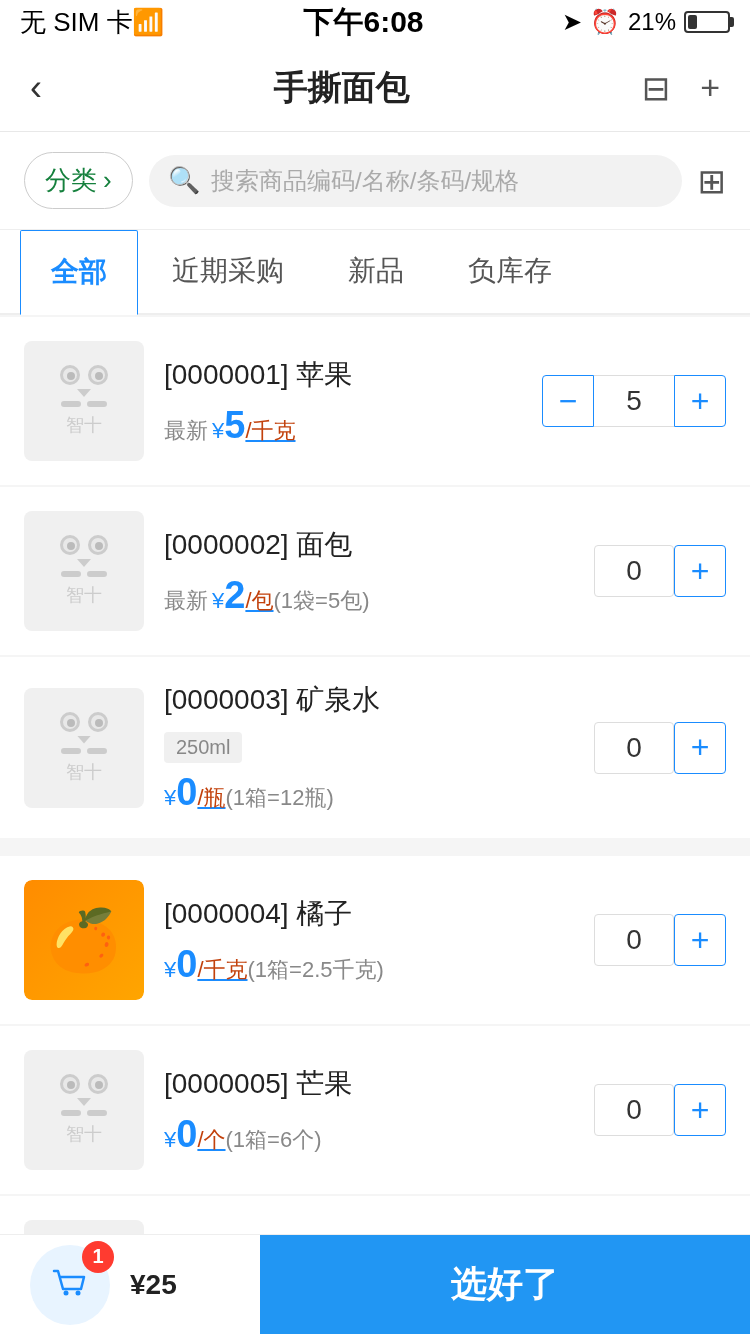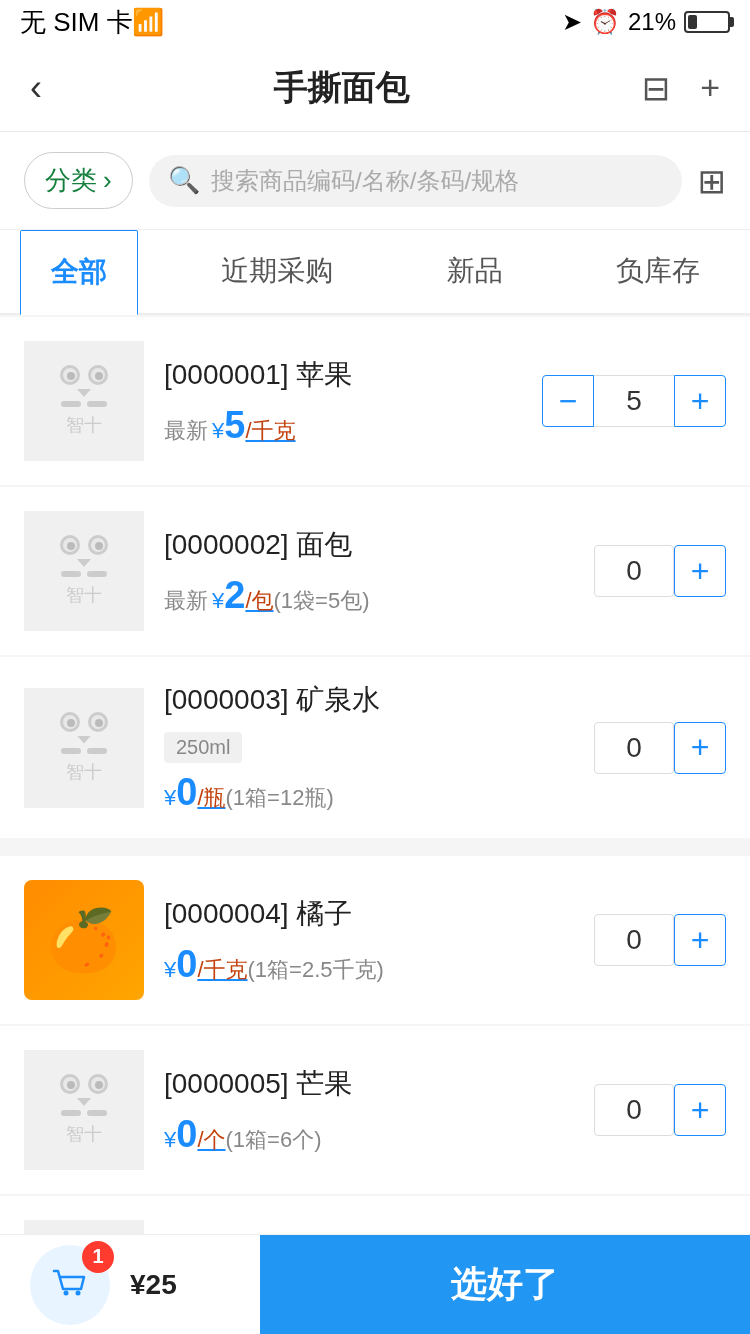--- a/index.html
+++ b/index.html
@@ -76,21 +76,20 @@
     .scan-btn { font-size: 34px; color: #555; cursor: pointer; }
 
     
     .tab-bar {
       background: #fff;
       display: flex;
       padding: 0 20px;
       gap: 4px;
       border-bottom: 2px solid #eee;
       margin-bottom: 2px;
-      justify-content: space-between;
     }
     .tab-item {
       padding: 22px 30px;
       font-size: 28px;
       color: #555;
       cursor: pointer;
       border-bottom: 3px solid transparent;
       margin-bottom: -2px;
     }
     .tab-item.active {
@@ -108,21 +107,21 @@
     .product-item {
       background: #fff;
       display: flex;
       align-items: center;
       padding: 24px 24px;
       margin-bottom: 2px;
       gap: 20px;
     }
     .product-image {
       width: 120px; height: 120px; flex-shrink: 0;
-      background: #f0f0f0; border-radius: 0;
+      background: #f0f0f0; border-radius: 8px;
       display: flex; align-items: center; justify-content: center;
       overflow: hidden;
     }
     .owl-logo {
       display: flex; flex-direction: column; align-items: center; gap: 4px;
     }
     .owl-eyes {
       display: flex; gap: 8px;
     }
     .owl-eye {
@@ -233,20 +232,21 @@
     }
   </style>
 </head>
 <body>
 
 <div class="status-bar">
   <div class="status-left">
     <span>无 SIM 卡</span>
     <span>📶</span>
   </div>
+  <div class="status-center">下午6:08</div>
   <div class="status-right">
     <span>➤</span>
     <span>⏰</span>
     <span>21%</span>
     <div class="battery-icon">
       <div class="battery-fill"></div>
     </div>
   </div>
 </div>
 

